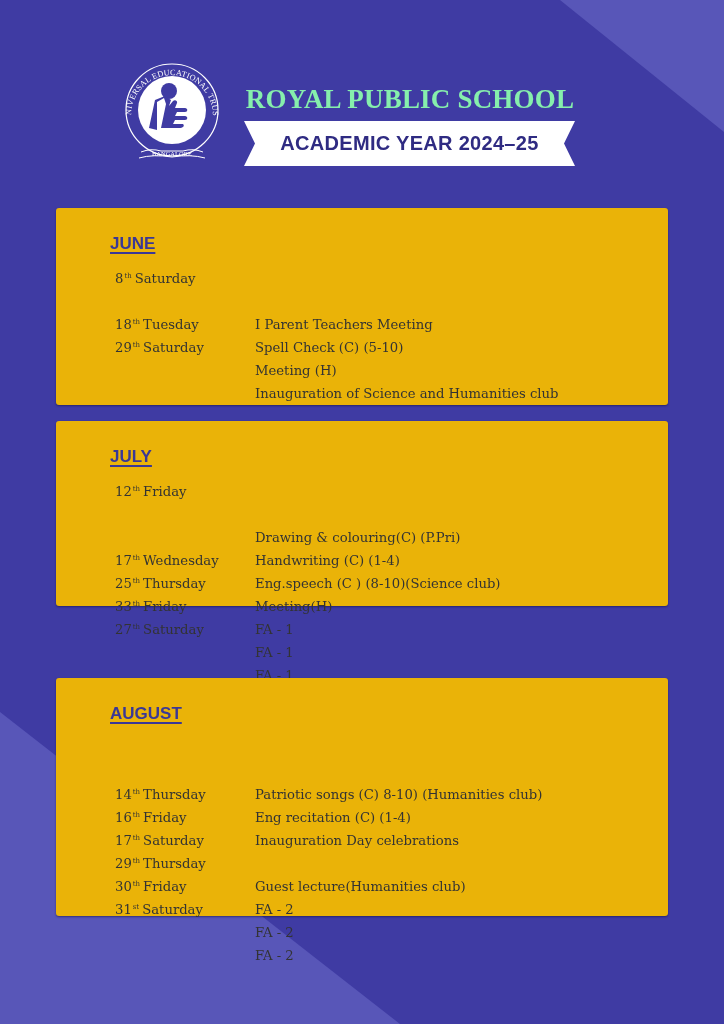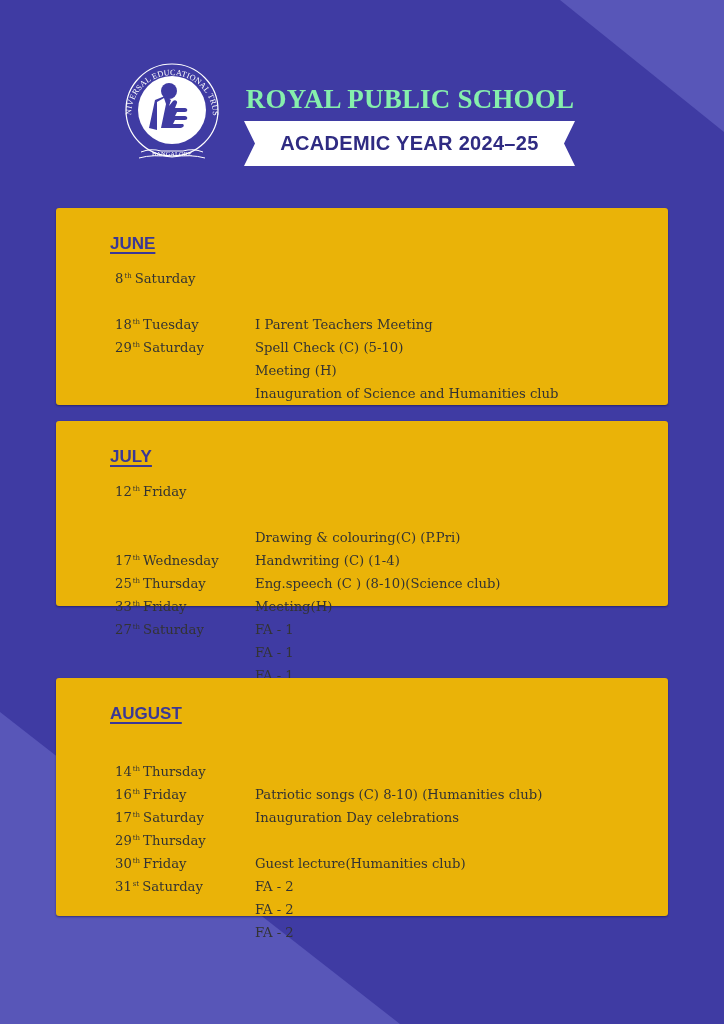--- a/index.html
+++ b/index.html
@@ -233,20 +233,24 @@
 </div>
 
 <div class="card card-august">
   <div class="month-title">AUGUST</div>
   <div class="rows">
     <div class="row">
       <span class="date"></span>
       <span class="event">Patriotic songs (C) 8-10) (Humanities club)</span>
     </div>
     <div class="row">
+      <span class="date"></span>
+      <span class="event">Eng recitation (C) (1-4)</span>
+    </div>
+    <div class="row">
       <span class="date"><span>14</span><sup>th</sup><span>Thursday</span></span>
       <span class="event">Inauguration Day celebrations</span>
     </div>
     <div class="row">
       <span class="date"><span>16</span><sup>th</sup><span>Friday</span></span>
     </div>
     <div class="row">
       <span class="date"><span>17</span><sup>th</sup><span>Saturday</span></span>
       <span class="event">Guest lecture(Humanities club)</span>
     </div>

